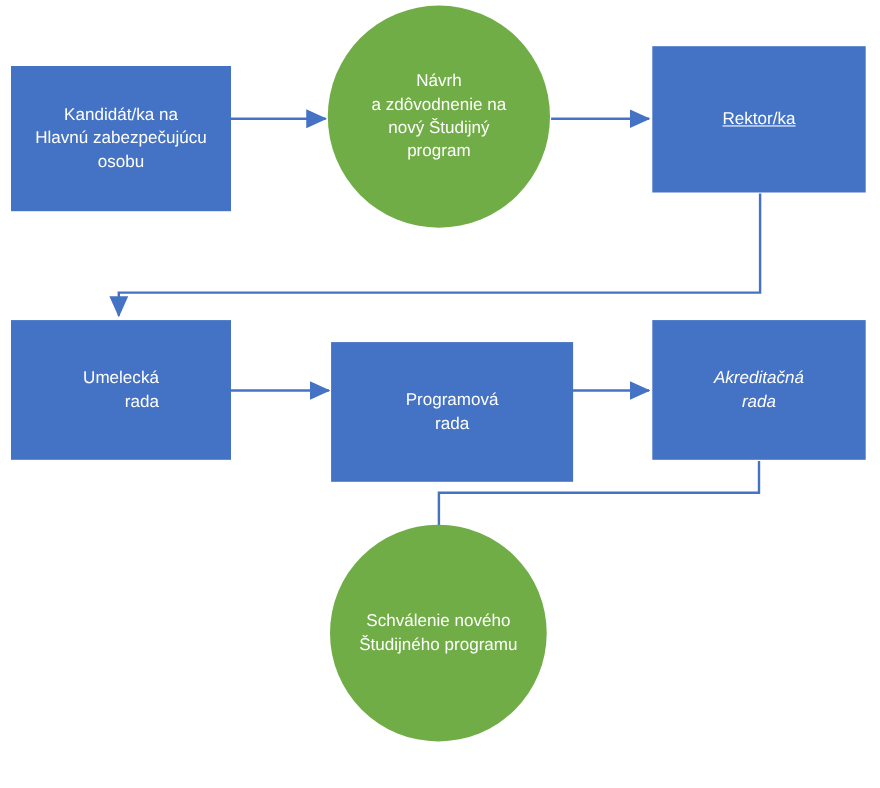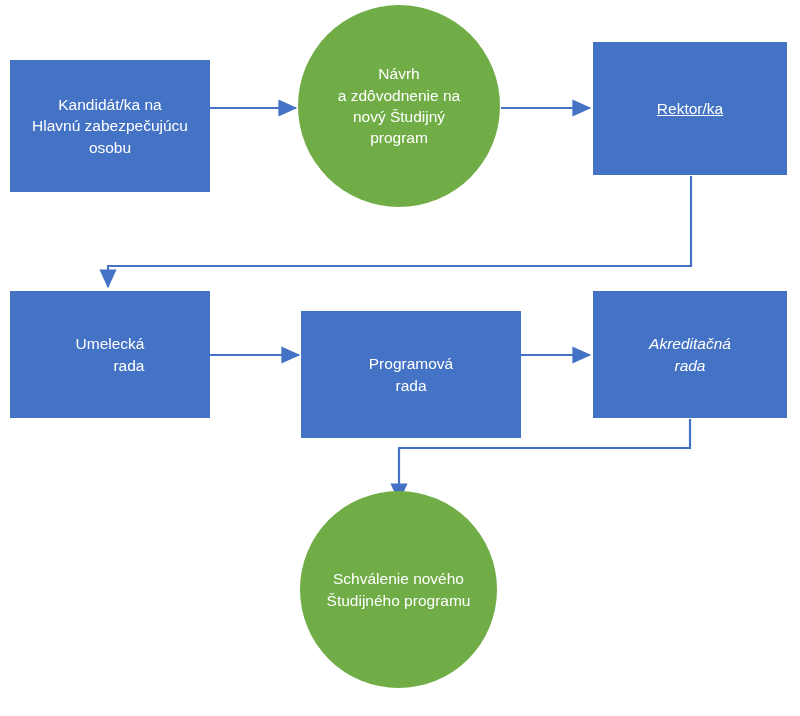--- a/index.html
+++ b/index.html
@@ -84,16 +84,16 @@
 
   <div class="node process" style="left:10px; top:291px; width:200px; height:127px;text-align:right;">Umelecká
 rada</div>
 
   <div class="node process" style="left:301px; top:291px; width:220px; height:127px;margin-top:20px;">Programová
 rada</div>
 
   <div class="node process" style="left:593px; top:291px; width:194px; height:127px;font-style:italic;">Akreditačná
 rada</div>
 
-  <div class="node terminator" style="left:300px; top:491px; width:197px; height:197px;text-align:center;">Schválenie nového
+  <div class="node terminator" style="left:300px; top:477px; width:197px; height:197px;text-align:center;">Schválenie nového
 Študijného programu</div>
 
 </div>
 
 </body></html>

